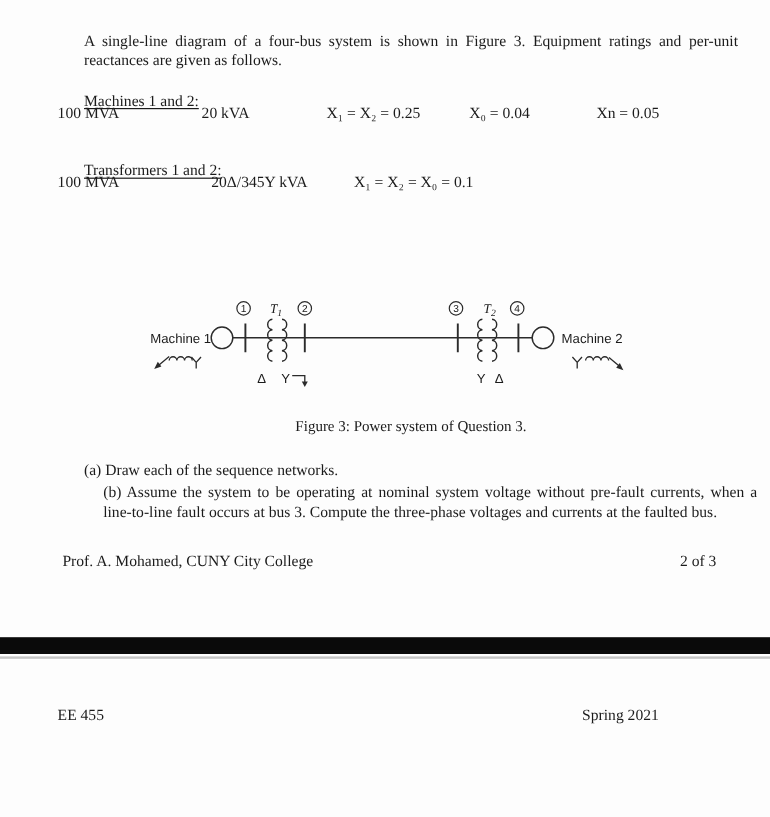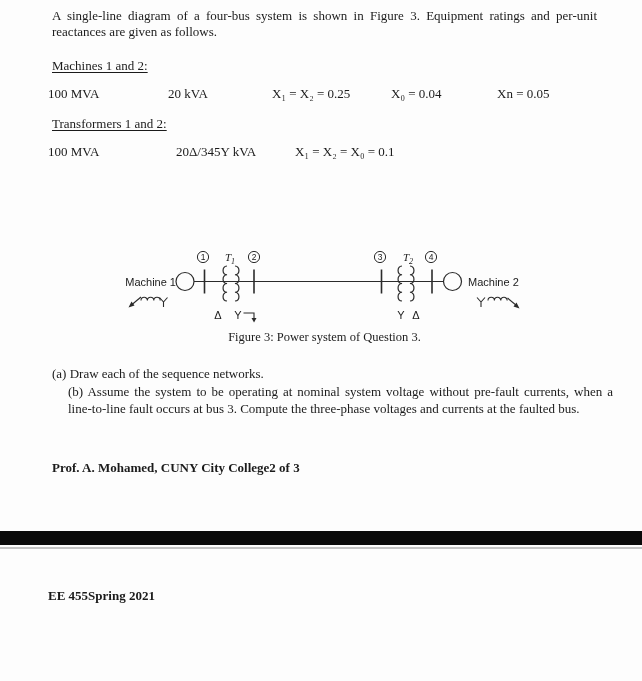--- a/index.html
+++ b/index.html
@@ -2,28 +2,28 @@
 <html><head>
 <meta charset="utf-8">
 <style>
   html,body{margin:0;padding:0;background:#d9d9d9;}
   .page{
     position:relative;width:642px;height:681px;margin:0 auto;
     background:#fdfdfd;color:#1b1b1b;overflow:hidden;
     font-family:"Liberation Serif","DejaVu Serif",serif;
   }
   .abs{position:absolute;}
-  .para{margin:0;font-size:13px;line-height:16px;}
+  .para{margin:18px;font-size:13px;line-height:16px;}
   .lead{line-height:16.5px;}
   .j{text-align:justify;}
   .u{text-decoration:underline;text-underline-offset:2px;}
   .nw{white-space:nowrap;}
   .row span{position:absolute;white-space:nowrap;font-size:13px;}
   .center{text-align:center;}
-  .split{display:flex;font-size:13px;font-weight:bold;}
+  .split{display:flex;justify-content:space-between;font-size:13px;}
   .bar{background:#0a0a0a;}
   .grayline{background:#c4c4c4;}
   svg text{font-family:"Liberation Sans","DejaVu Sans",sans-serif;fill:#1b1b1b;}
   svg .ser{font-family:"Liberation Serif","DejaVu Serif",serif;font-style:italic;}
   svg path, svg circle, svg line{vector-effect:none;}
 </style>
 </head>
 <body>
 
 <div class="page">

